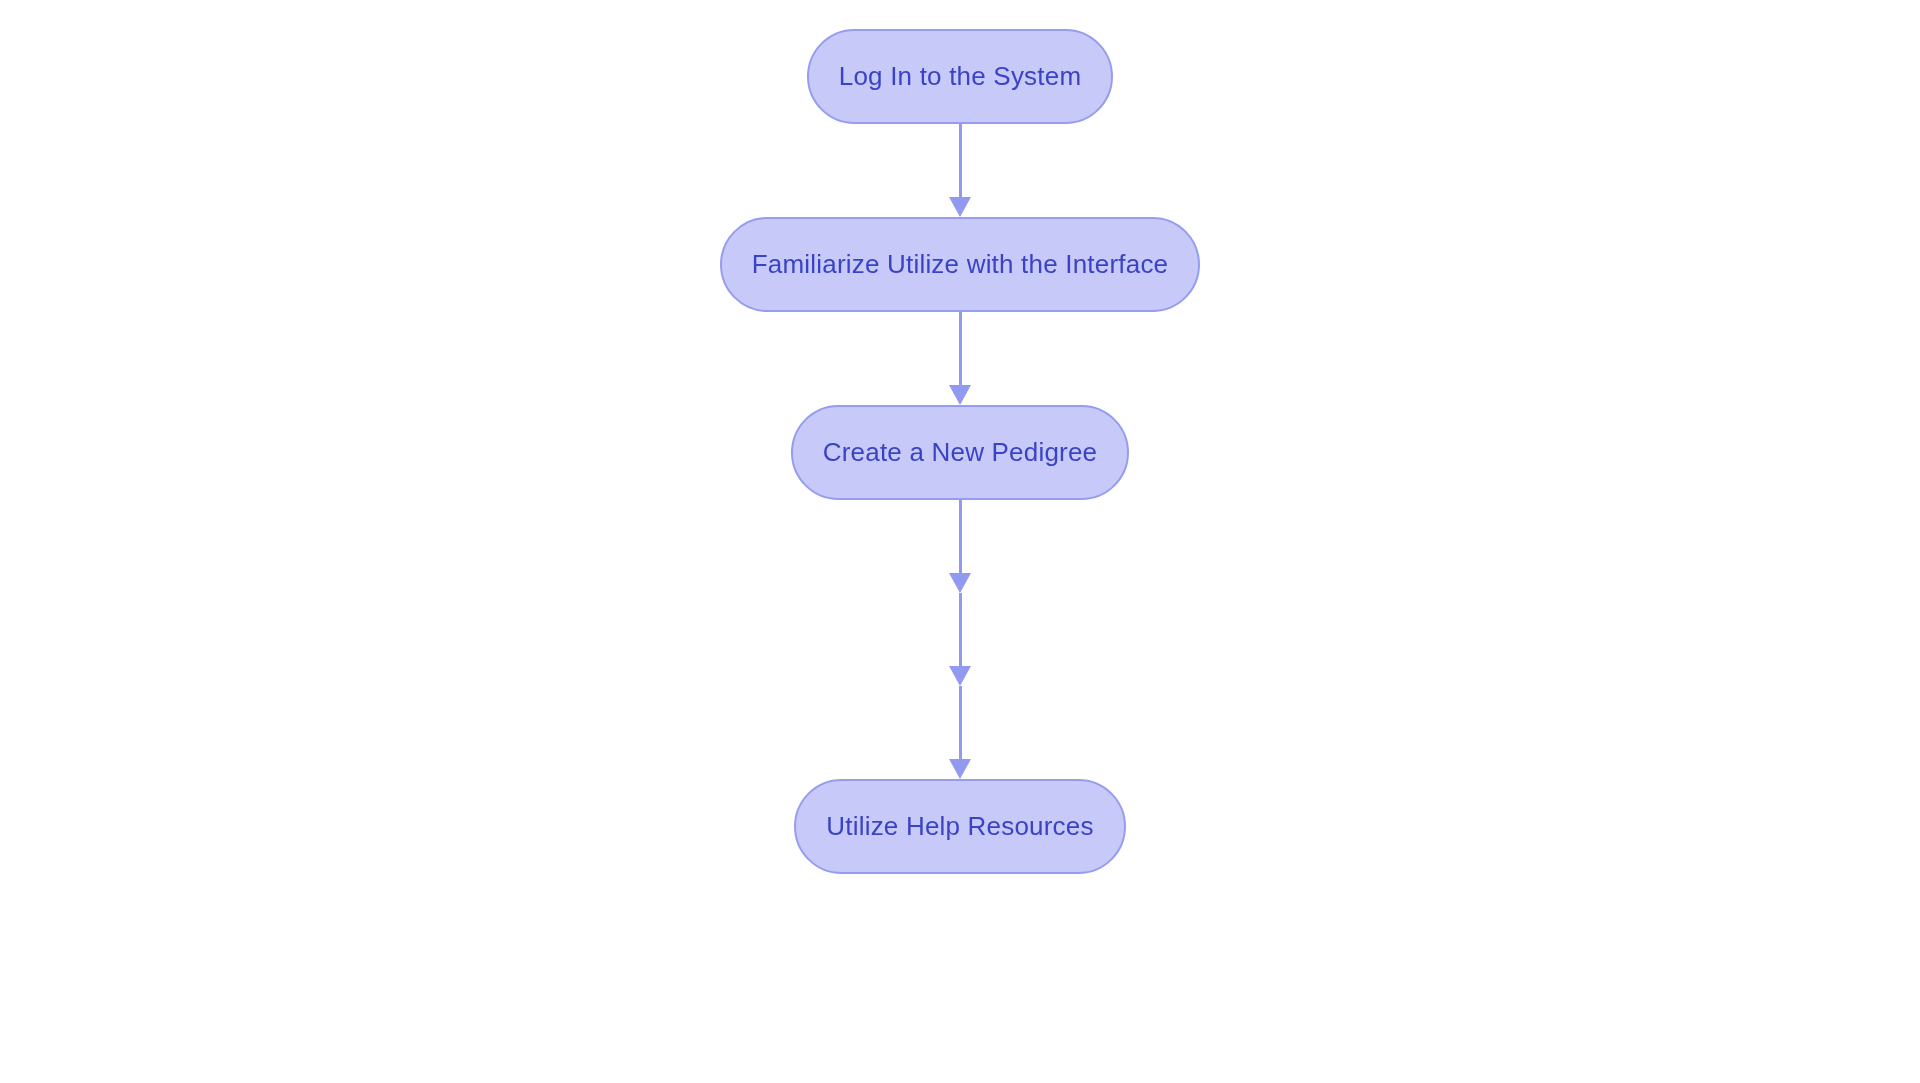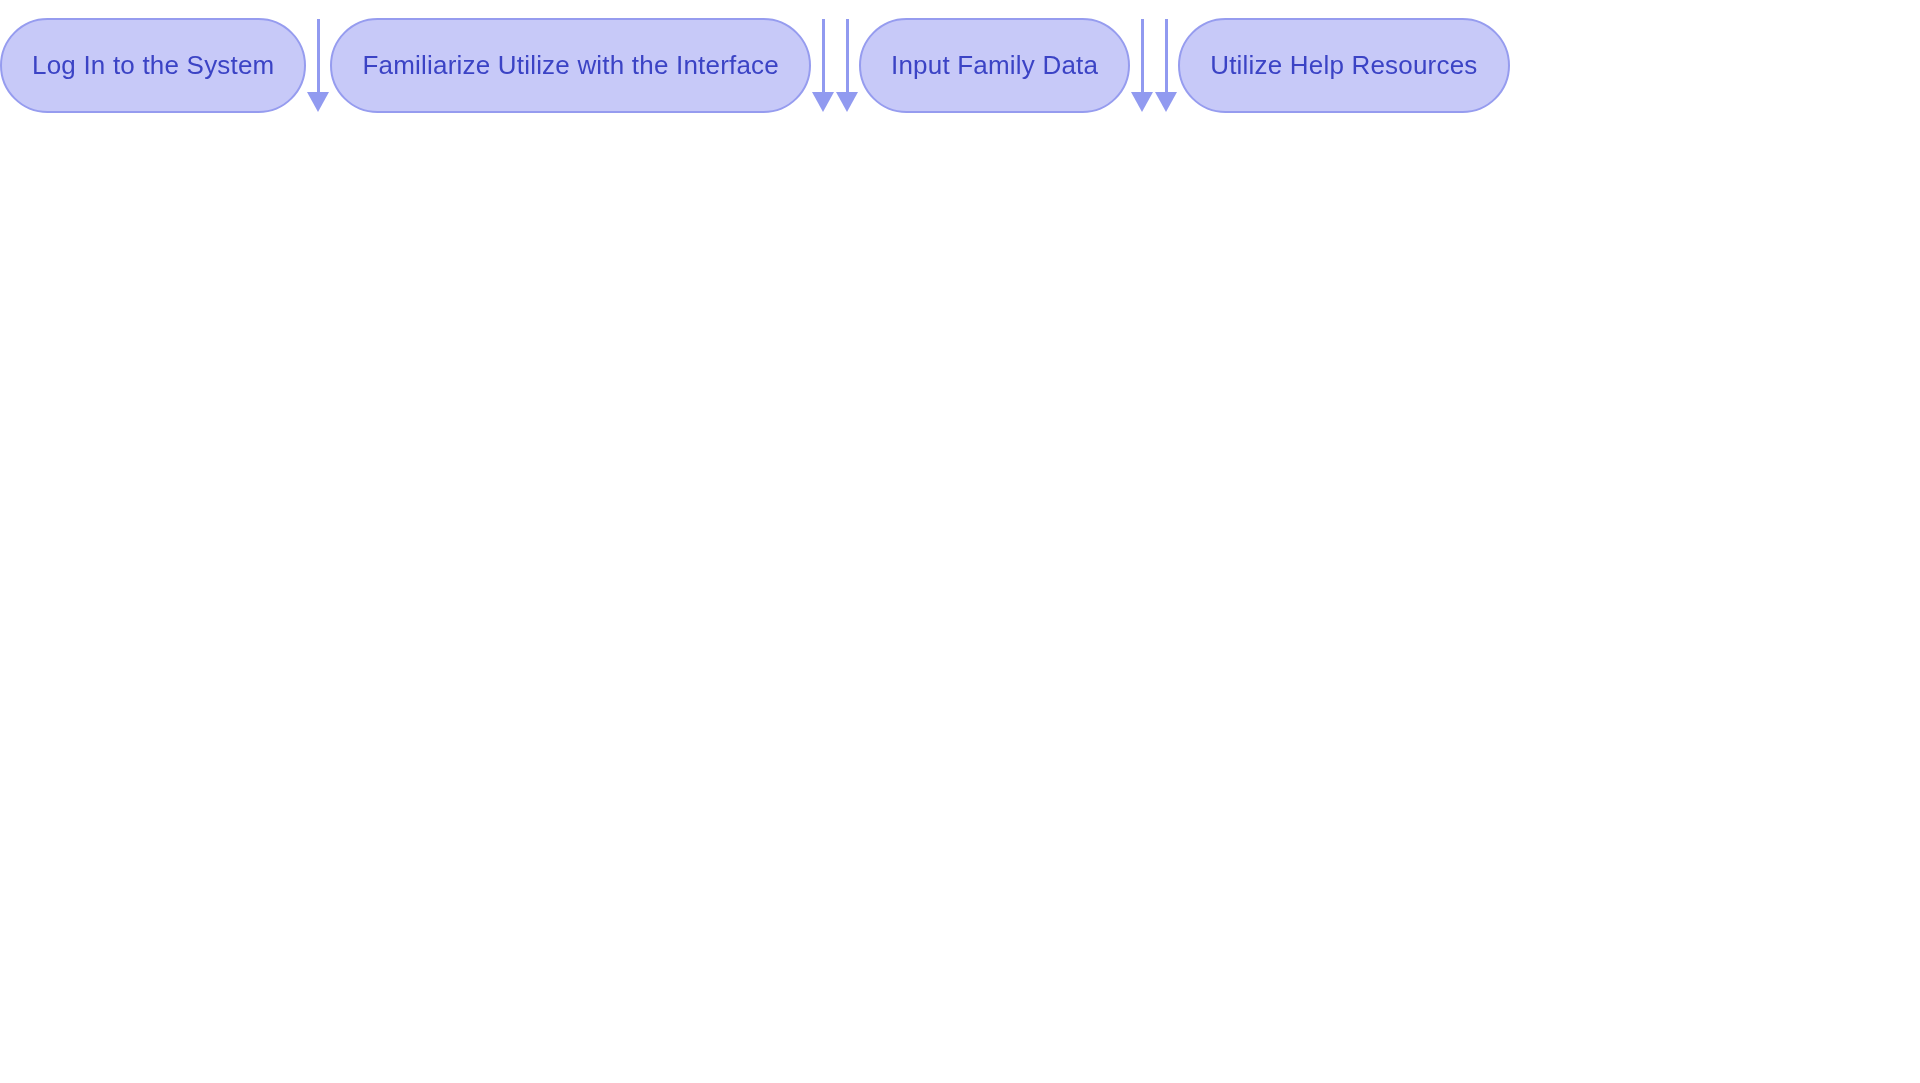--- a/index.html
+++ b/index.html
@@ -18,25 +18,25 @@
   }
   .canvas {
     position: relative;
     width: 1920px;
     height: 1083px;
     background: var(--page-bg);
   }
   .flowchart {
     position: absolute;
     left: 0;
-    top: 1px;
+    top: 12px;
     width: 100%;
     padding-top: 17px;
     display: flex;
-    flex-direction: row;
+    flex-direction: column;
     align-items: center;
   }
   .flow-node {
     height: 95px;
     min-width: 240px;
     padding: 0 30px;
     display: flex;
     align-items: center;
     justify-content: center;
     background: var(--node-fill);
@@ -87,29 +87,29 @@
 
     <div class="flow-node">
       <span class="node-label">Familiarize Utilize with the Interface</span>
     </div>
 
     <div class="flow-arrow">
       <div class="arrow-line"></div>
       <div class="arrow-head"></div>
     </div>
 
+    <div class="flow-node">
+      <span class="node-label">Create a New Pedigree</span>
+    </div>
 
     <div class="flow-arrow">
       <div class="arrow-line"></div>
       <div class="arrow-head"></div>
     </div>
 
-    <div class="flow-node">
-      <span class="node-label">Input Family Data</span>
-    </div>
 
     <div class="flow-arrow">
       <div class="arrow-line"></div>
       <div class="arrow-head"></div>
     </div>
 
 
     <div class="flow-arrow">
       <div class="arrow-line"></div>
       <div class="arrow-head"></div>

